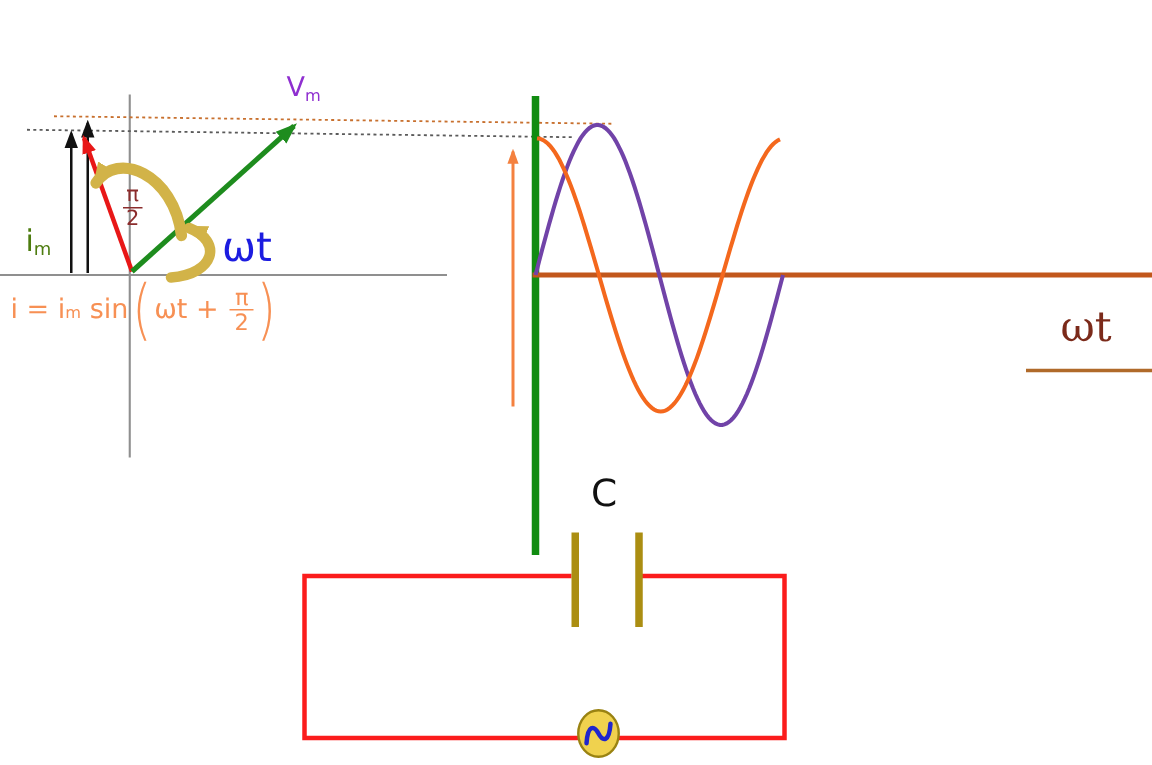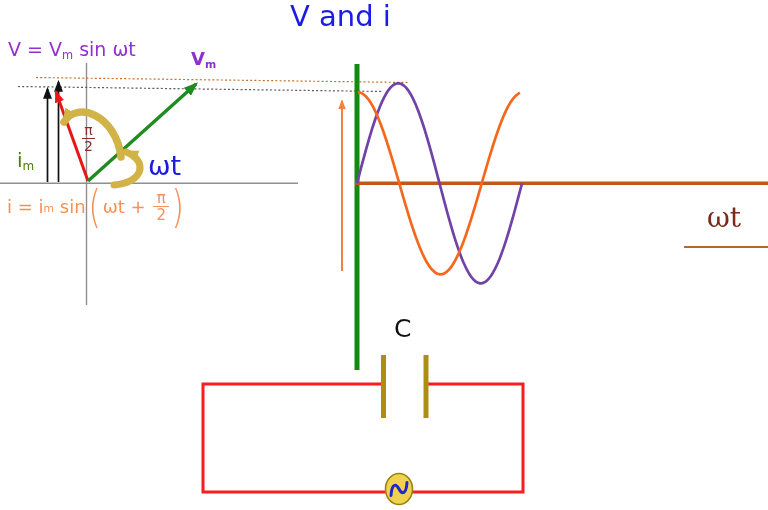--- a/index.html
+++ b/index.html
@@ -3,21 +3,21 @@
 <meta charset="utf-8">
 <style>
   html,body{margin:0;padding:0;background:#fff;}
   .stage{position:relative;width:768px;height:510px;background:#ffffff;overflow:hidden;
          font-family:"DejaVu Sans","Liberation Sans",sans-serif;}
   .stage svg{position:absolute;left:0;top:0;}
   .txt{position:absolute;white-space:pre;line-height:1;}
   .txt span{white-space:pre;}
   .title{left:290px;top:2px;font-size:29px;color:#1c1ce8;}
   .veq{left:8px;top:40px;font-size:19px;color:#9430d2;font-weight:500;}
-  .vm{left:191px;top:50px;font-size:18px;color:#8f2fd0;font-weight:700;}
+  .vm{left:191px;top:50px;font-size:18px;color:#8f2fd0;font-weight:400;}
   .im{left:17px;top:150px;font-size:20px;color:#4d7c0f;}
   .sub{font-size:0.60em;position:relative;top:0.28em;}
   .pifrac{left:82px;top:123px;font-size:14px;color:#8b2c2c;display:flex;flex-direction:column;align-items:center;line-height:1.1;}
   .pifrac .den{border-top:1.4px solid #8b2c2c;padding:0 2px;}
   .omegat-blue{left:148px;top:152px;font-size:27px;color:#1c1ce0;}
   .ieq{left:7px;top:187px;font-size:18px;color:#f79054;display:flex;align-items:center;justify-content:center;}
   .ieq .paren{font-size:44px;font-weight:200;line-height:0.9;transform:scaleX(0.75);}
   .ieq .frac{display:inline-flex;flex-direction:column;align-items:center;font-size:15px;line-height:1.1;margin-left:2px;}
   .ieq .frac .den{border-top:1.4px solid #f79054;padding:0 3px;}
   .cap-label{left:394px;top:316px;font-size:25px;color:#111;font-weight:500;}
@@ -68,23 +68,21 @@
     <polyline id="wave-1" points="358.0,92.3 359.5,92.4 361.0,92.9 362.5,93.6 364.0,94.7 365.5,96.0 367.0,97.6 368.5,99.5 370.0,101.6 371.5,104.1 373.0,106.7 374.5,109.7 376.0,112.9 377.5,116.3 379.0,119.9 380.5,123.7 382.0,127.7 383.5,131.9 385.0,136.3 386.5,140.8 388.0,145.5 389.5,150.3 391.0,155.2 392.5,160.2 394.0,165.2 395.5,170.3 397.0,175.5 398.5,180.7 400.0,185.9 401.5,191.1 403.0,196.3 404.5,201.4 406.0,206.4 407.5,211.4 409.0,216.3 410.5,221.1 412.0,225.8 413.5,230.3 415.0,234.7 416.5,238.9 418.0,242.9 419.5,246.7 421.0,250.3 422.5,253.7 424.0,256.9 425.5,259.9 427.0,262.5 428.5,265.0 430.0,267.1 431.5,269.0 433.0,270.6 434.5,271.9 436.0,273.0 437.5,273.7 439.0,274.2 440.5,274.3 442.0,274.2 443.5,273.7 445.0,273.0 446.5,271.9 448.0,270.6 449.5,269.0 451.0,267.1 452.5,265.0 454.0,262.5 455.5,259.9 457.0,256.9 458.5,253.7 460.0,250.3 461.5,246.7 463.0,242.9 464.5,238.9 466.0,234.7 467.5,230.3 469.0,225.8 470.5,221.1 472.0,216.3 473.5,211.4 475.0,206.4 476.5,201.4 478.0,196.3 479.5,191.1 481.0,185.9 482.5,180.7 484.0,175.5 485.5,170.3 487.0,165.2 488.5,160.2 490.0,155.2 491.5,150.3 493.0,145.5 494.5,140.8 496.0,136.3 497.5,131.9 499.0,127.7 500.5,123.7 502.0,119.9 503.5,116.3 505.0,112.9 506.5,109.7 508.0,106.7 509.5,104.1 511.0,101.6 512.5,99.5 514.0,97.6 515.5,96.0 517.0,94.7 518.5,93.6 520.0,92.9" fill="none" stroke-width="2.7" stroke="#f4681d"></polyline>
     <line x1="684" y1="247" x2="768" y2="247" stroke="#b06a2a" stroke-width="2.2"></line>
 
     <path d="M381,384 L203,384 L203,492 L523,492 L523,384 L428,384" fill="none" stroke="#fb1c1c" stroke-width="3"></path>
     <line x1="383.5" y1="355" x2="383.5" y2="418" stroke="#ab8e12" stroke-width="5"></line>
     <line x1="426" y1="355" x2="426" y2="418" stroke="#ab8e12" stroke-width="5"></line>
     <ellipse cx="399" cy="489" rx="13.5" ry="15.5" fill="#f0d24e" stroke="#9a8312" stroke-width="1.6"></ellipse>
     <path d="M390,494 C393,482 397,483 399,489 C401,495 405,496 408,484" fill="none" stroke="#2026cc" stroke-width="3" stroke-linecap="round" transform="rotate(-10 399 489)"></path>
   </svg>
 
-  <div class="txt title">V and i</div>
 
-  <div class="txt veq"><span>V = V</span><span class="sub">m</span><span> sin ωt</span></div>
 
   <div class="txt vm"><span>V</span><span class="sub">m</span></div>
 
   <div class="txt im"><span>i</span><span class="sub">m</span></div>
 
   <div class="txt pifrac">
     <span>π</span>
     <span class="den">2</span>
   </div>
 

